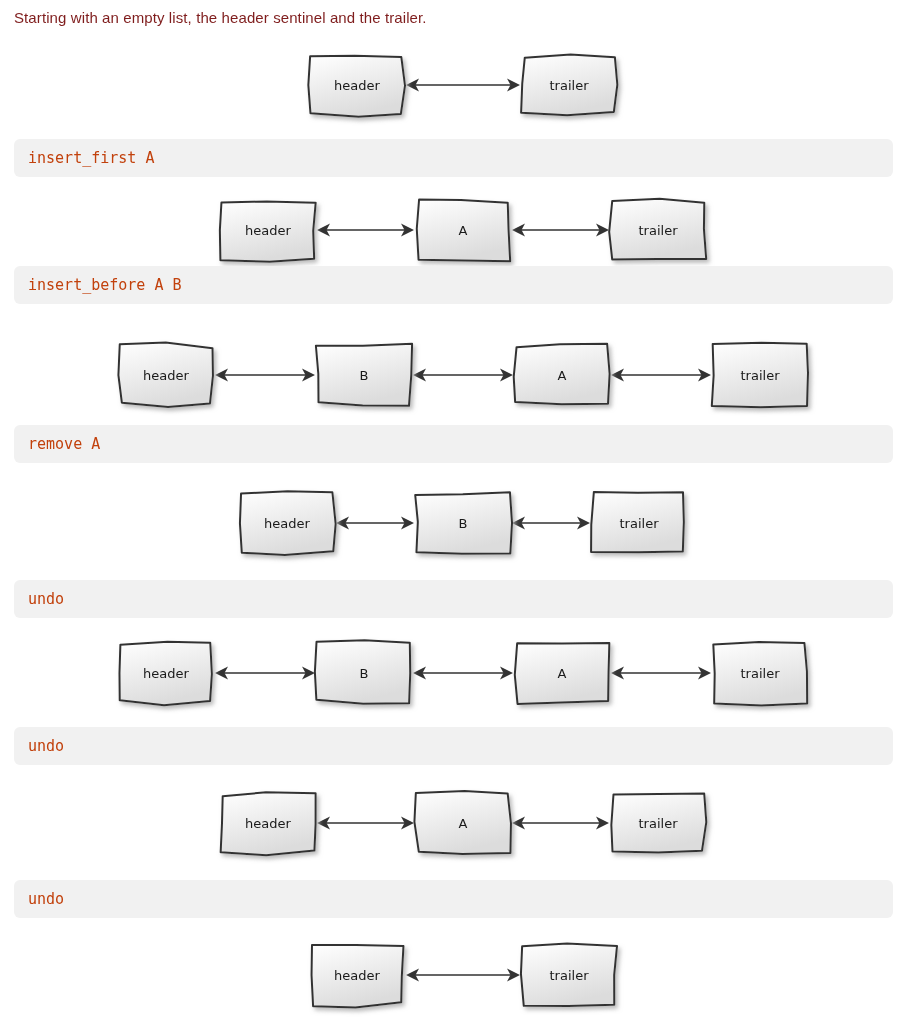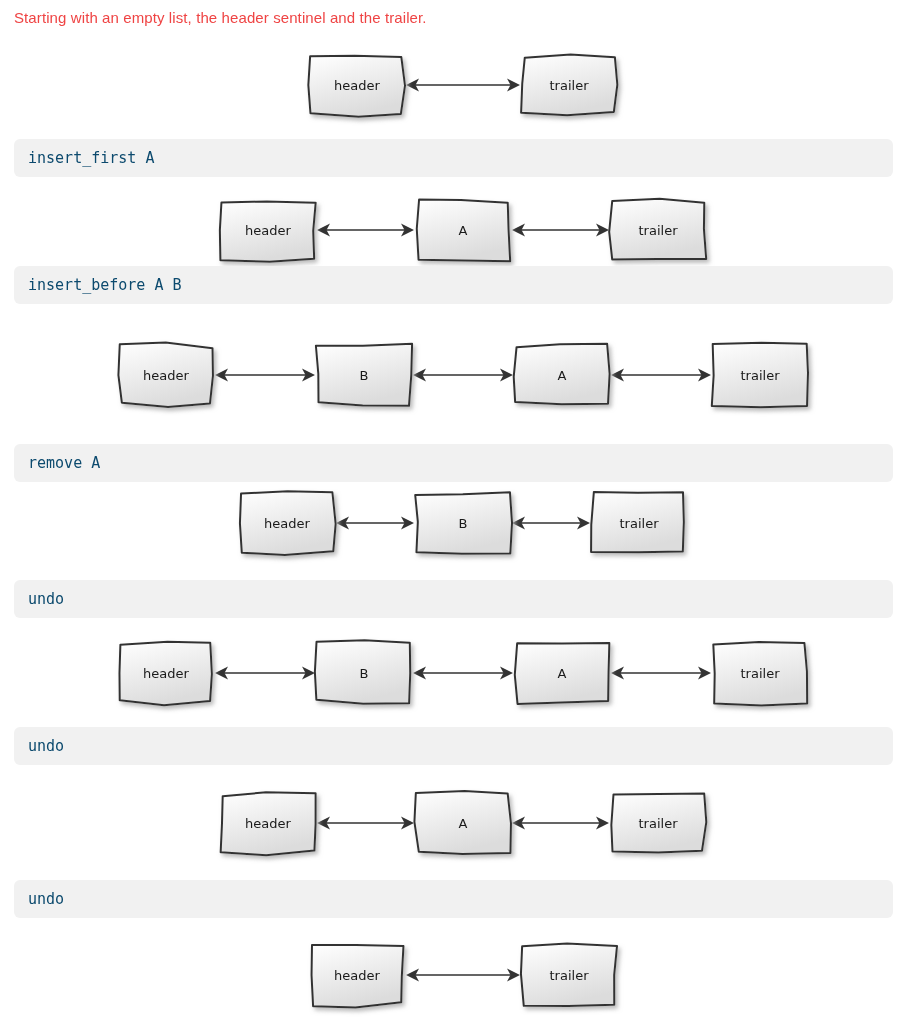--- a/index.html
+++ b/index.html
@@ -21,42 +21,42 @@
     height: 1024px;
     box-sizing: border-box;
     padding: 0;
   }
   .intro {
     position: absolute;
     left: 14px;
     top: 8px;
     font-size: 15px;
     line-height: 20px;
-    color: #ef4444;
+    color: #7f1d1d;
     letter-spacing: 0.1px;
     white-space: nowrap;
   }
   .cmd-bar {
     position: absolute;
     left: 14px;
     width: 879px;
     height: 38px;
     background: #f1f1f1;
     border-radius: 6px;
     box-sizing: border-box;
   }
   .cmd-text {
     position: absolute;
     left: 14px;
     top: 50%;
     transform: translateY(-50%);
     font-family: "DejaVu Sans Mono", "Liberation Mono", monospace;
     font-size: 15px;
     line-height: 18px;
-    color: #0c4a6e;
+    color: #c2410c;
     white-space: pre;
   }
   .diagram {
     position: absolute;
     left: 9px;
     width: 908px;
     height: 86px;
   }
   .diagram svg {
     display: block;
@@ -179,21 +179,21 @@
           <g>
             <path d="M 507.54,9.16 L 551.02,6.23 L 598.16,5.80 L 600.65,35.89 L 599.03,65.69 L 552.66,66.18 L 506.13,63.89 L 504.71,38.86 Z" fill="url(#boxgrad2)" stroke="#333333" stroke-width="2" stroke-linejoin="round" filter="url(#sh2)"></path>
             <text x="553" y="42" text-anchor="middle" class="nodebox-label">A</text>
           </g>
           <g>
             <path d="M 703.68,6.07 L 752.67,4.82 L 797.71,5.85 L 799.00,34.91 L 798.06,68.05 L 751.71,69.31 L 702.79,67.98 L 704.62,37.45 Z" fill="url(#boxgrad2)" stroke="#333333" stroke-width="2" stroke-linejoin="round" filter="url(#sh2)"></path>
             <text x="751" y="42" text-anchor="middle" class="nodebox-label">trailer</text>
           </g>
         </svg>
       </div>
-      <div class="cmd-bar" style="top: 444px;">
+      <div class="cmd-bar" style="top: 425px;">
         <div class="cmd-text">remove A</div>
       </div>
       <div class="diagram" style="top: 486px;">
         <svg width="908" height="86" viewBox="0 0 908 86">
           <defs>
             <linearGradient id="boxgrad3" x1="0" y1="0" x2="0.35" y2="1">
               <stop offset="0%" stop-color="#ffffff"></stop>
               <stop offset="100%" stop-color="#dcdcdc"></stop>
             </linearGradient>
             <filter id="sh3" x="-30%" y="-30%" width="180%" height="190%">

